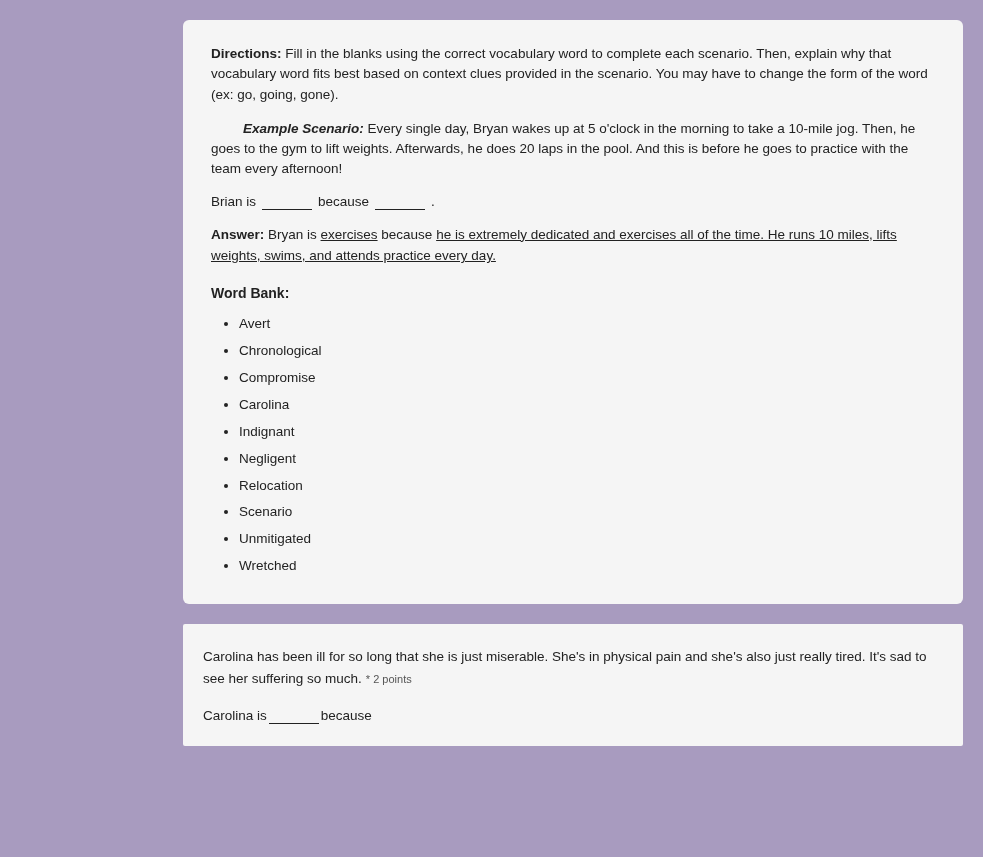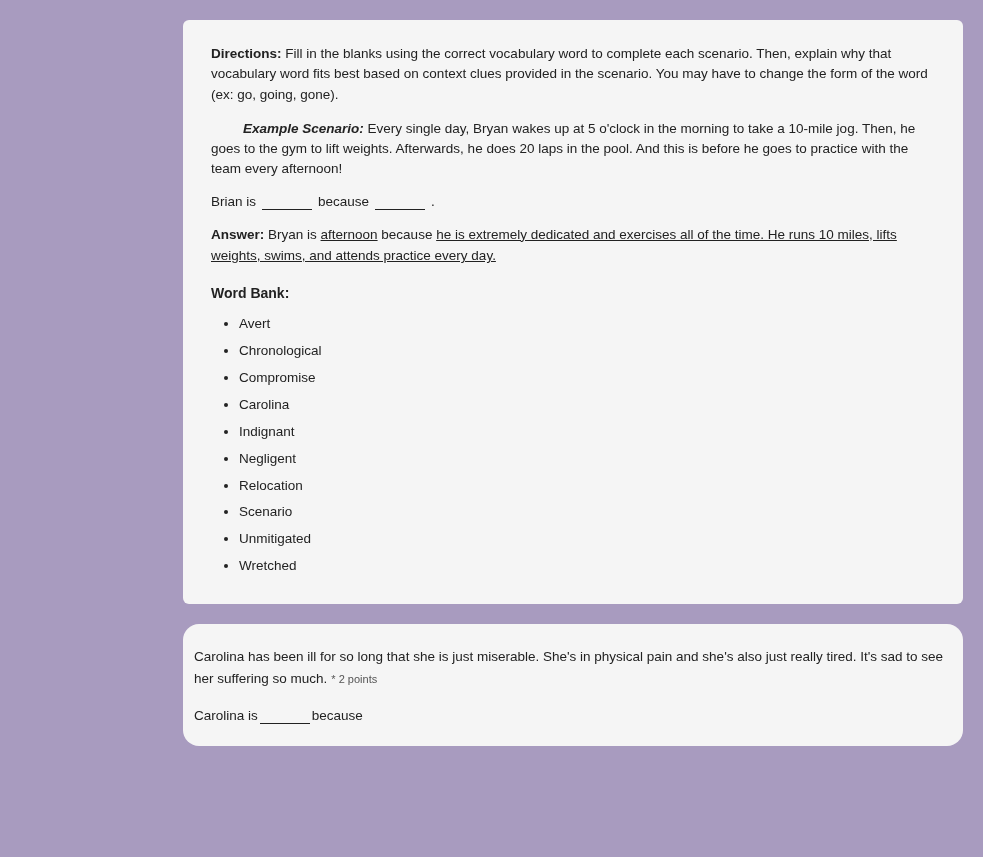--- a/index.html
+++ b/index.html
@@ -111,22 +111,22 @@
       font-size: 13.5px;
       color: #222;
     }
 
     .word-bank-list li {
       padding: 1px 0;
     }
 
     .card-bottom {
       background-color: #f5f5f5;
-      border-radius: 16px;
-      padding: 22px 11px;
+      border-radius: 2px;
+      padding: 22px 20px;
       width: 780px;
       position: relative;
     }
 
     .scenario-text {
       font-size: 13.5px;
       color: #222;
       line-height: 1.6;
       margin-bottom: 18px;
     }
@@ -163,21 +163,21 @@
 
     <div class="blank-line">
       <span>Brian is</span>
       <span class="blank">&nbsp;</span>
       <span>because</span>
       <span class="blank">&nbsp;</span>
       <span>.</span>
     </div>
 
     <p class="answer-text">
-      <strong>Answer:</strong><span> Bryan is </span><span class="underline">afternoon</span><span> because </span><span class="underline">he is extremely dedicated and exercises all of the time. He runs 10 miles, lifts weights, swims, and attends practice every day.</span>
+      <strong>Answer:</strong><span> Bryan is </span><span class="underline">exercises</span><span> because </span><span class="underline">he is extremely dedicated and exercises all of the time. He runs 10 miles, lifts weights, swims, and attends practice every day.</span>
     </p>
 
     <div class="word-bank-title">Word Bank:</div>
 
     <ul class="word-bank-list">
     <li>Avert</li>
         <li>Chronological</li>
         <li>Compromise</li>
         <li>Carolina</li>
         <li>Indignant</li>

